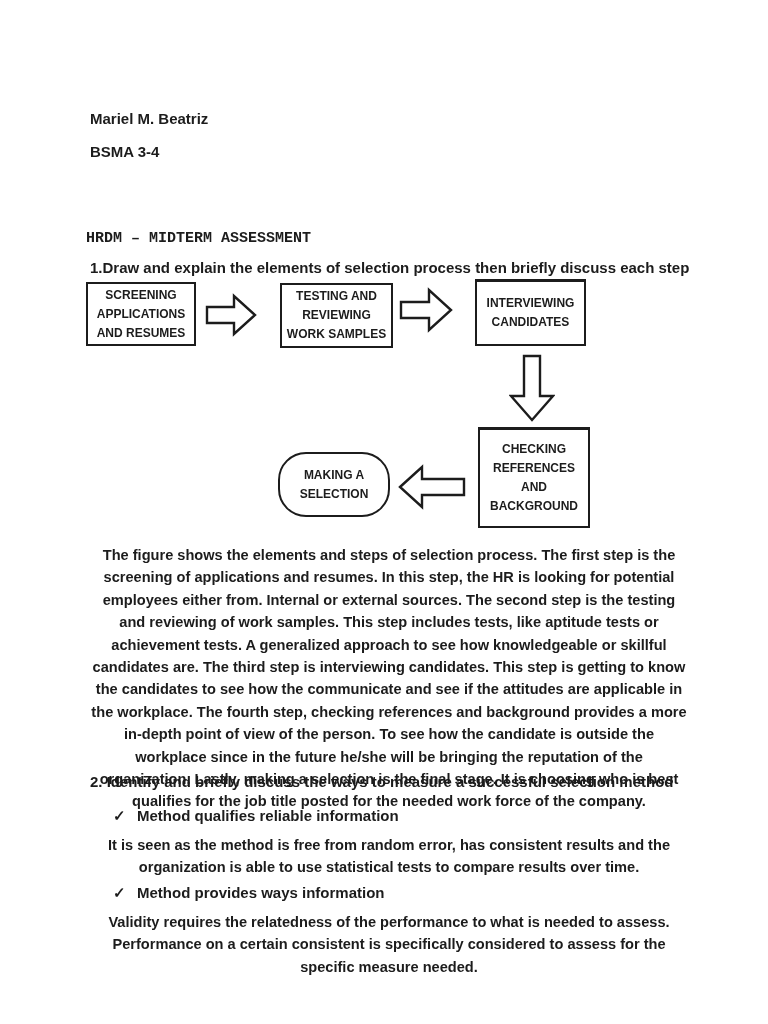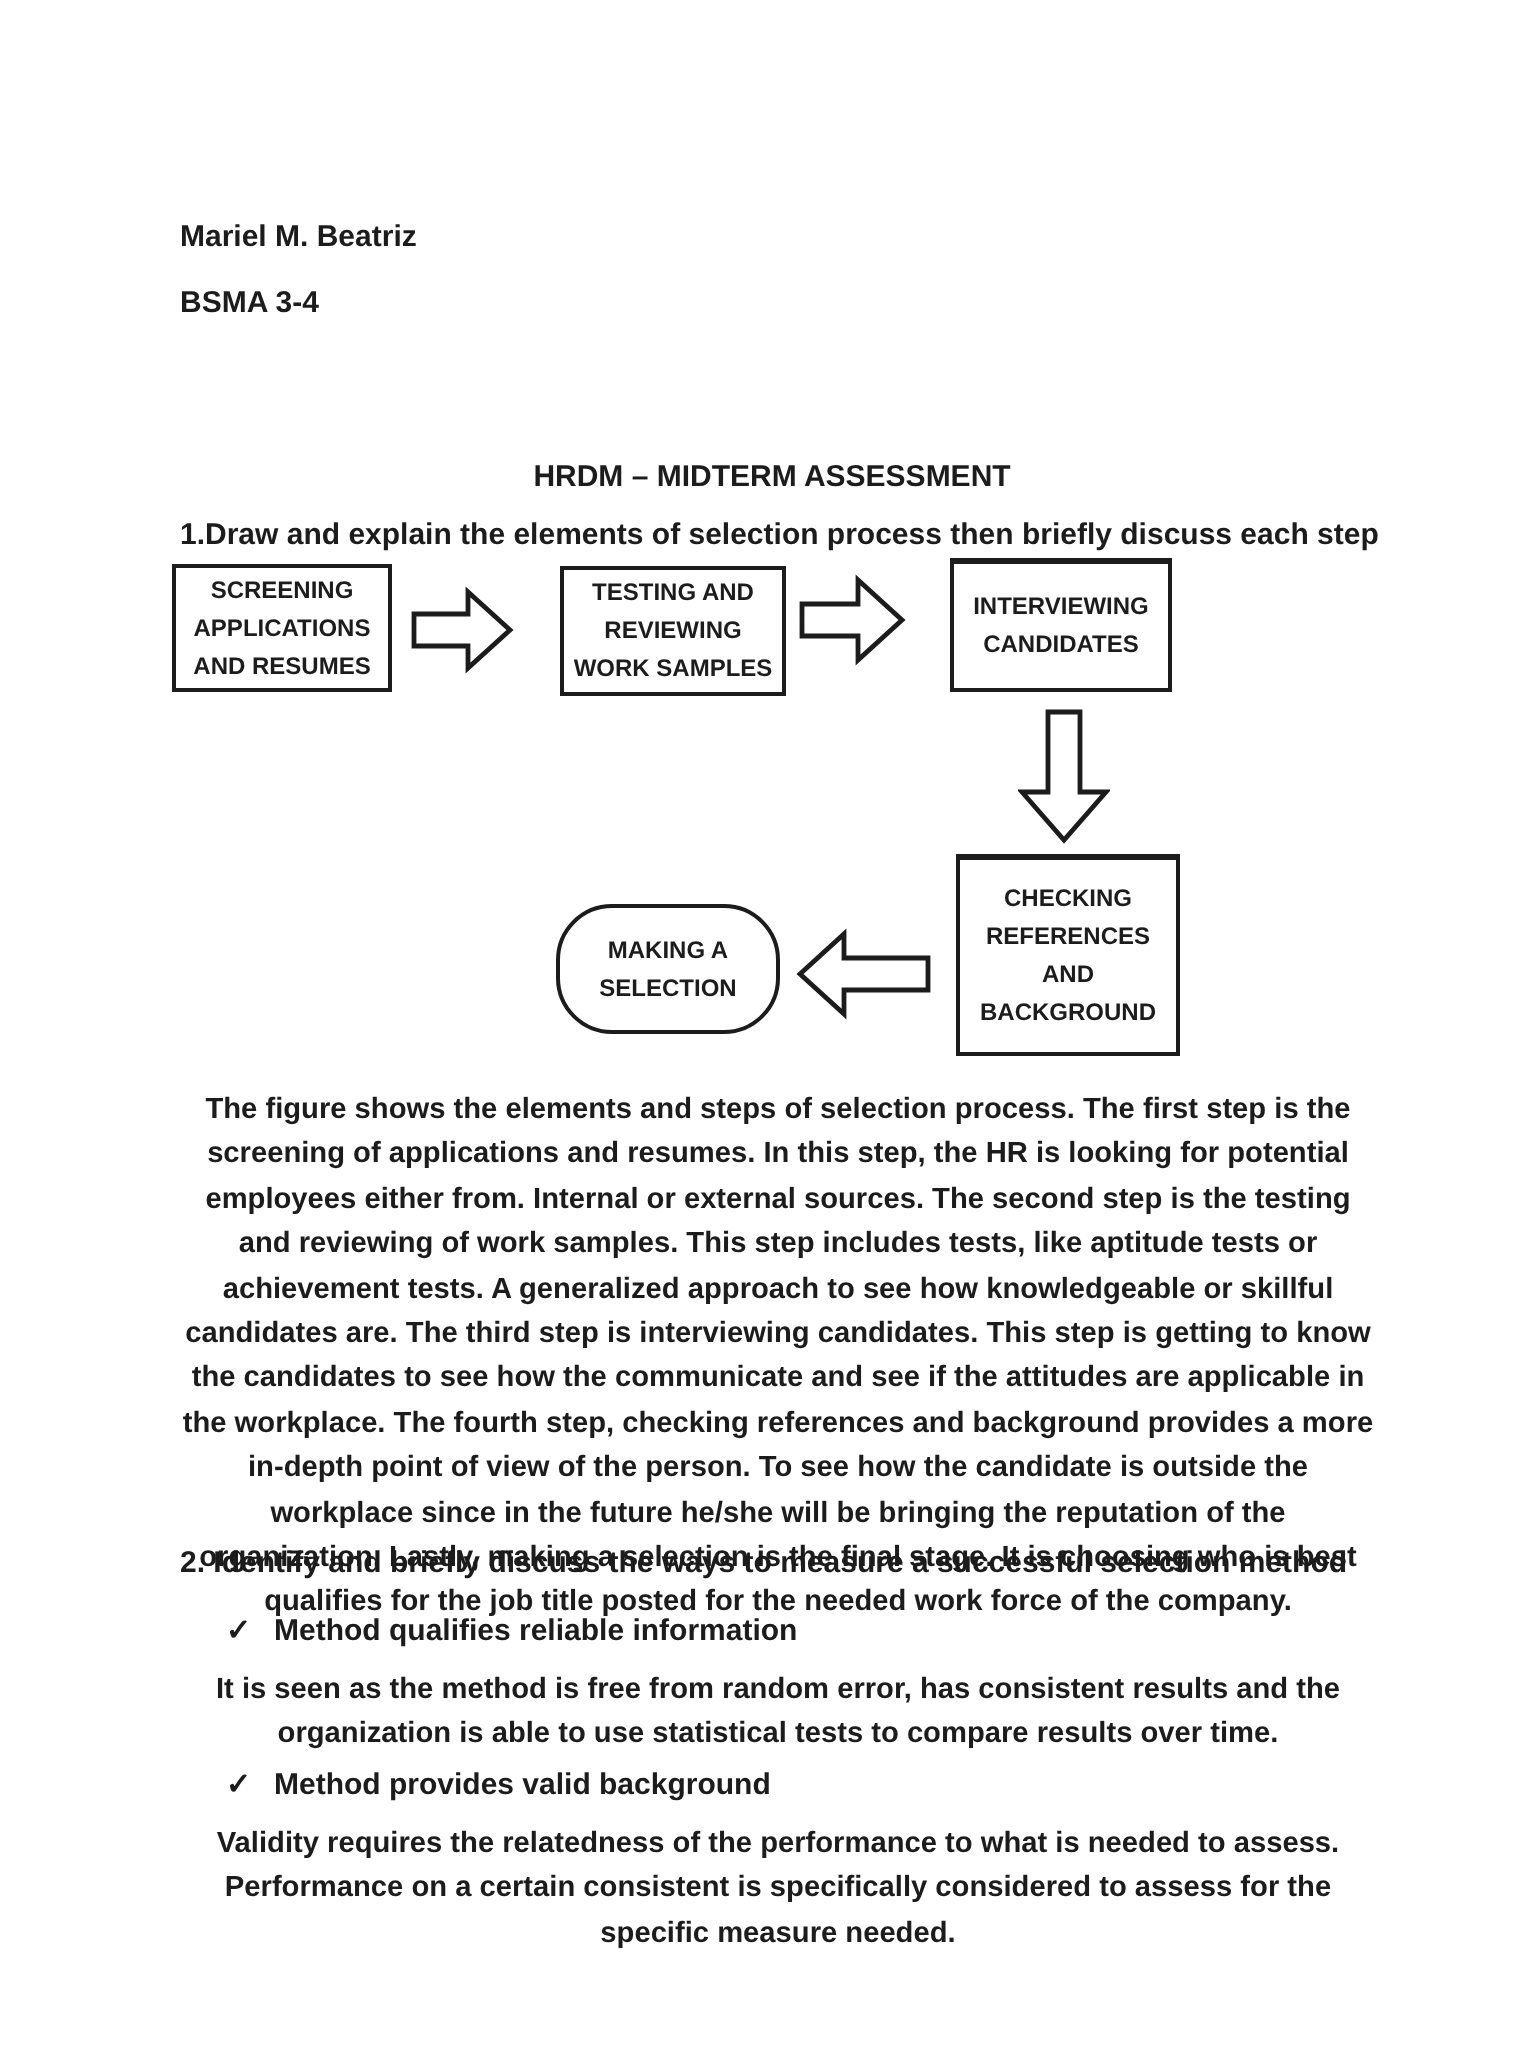--- a/index.html
+++ b/index.html
@@ -23,21 +23,21 @@
     margin-top: 20px;
   }
   .line {
     position: absolute;
     font-size: 15px;
     line-height: 21px;
     white-space: nowrap;
   }
   .author  { top: 88px;  left: 4px; }
   .course  { top: 121px; left: 4px; }
-  .title   { top: 208px; left: 0; width: 600px; text-align: center; white-space: normal; }
+  .title   { top: 208px; left: 0; width: 600px; white-space: normal; font-family: Liberation Mono, monospace; }
   .q1-head { top: 237px; left: 4px; }
   .q2-head { top: 751px; left: 4px; }
   .para {
     position: absolute;
     left: 4px;
     width: 598px;
     font-size: 14.6px;
     line-height: 22.4px;
     margin: 0;
     text-align: center;
@@ -156,18 +156,18 @@
     <div class="line q2-head">2. Identify and briefly discuss the ways to measure a successful selection method</div>
 
     <div class="bullet bullet1">
       <span class="check">✓</span>
       <span>Method qualifies reliable information</span>
     </div>
     <p class="para desc1">It is seen as the method is free from random error, has consistent results and the organization is able to use statistical tests to compare results over time.</p>
 
     <div class="bullet bullet2">
       <span class="check">✓</span>
-      <span>Method provides valid background</span>
+      <span>Method provides ways information</span>
     </div>
     <p class="para desc2">Validity requires the relatedness of the performance to what is needed to assess. Performance on a certain consistent is specifically considered to assess for the specific measure needed.</p>
 
   </div>
 </div>
 
 </body></html>

